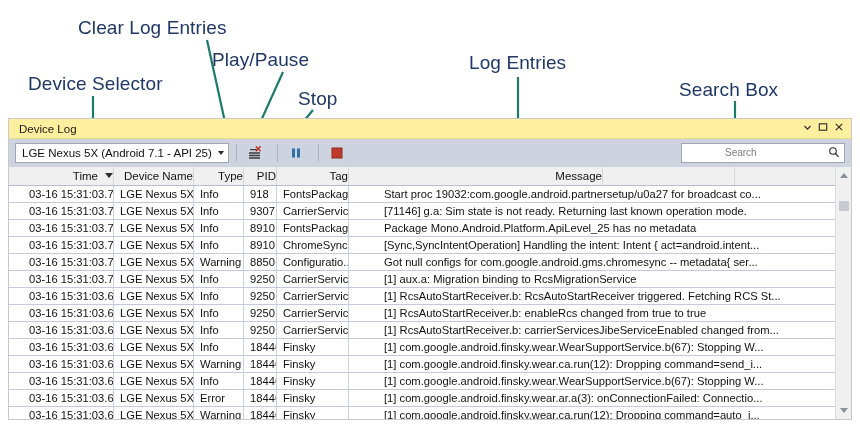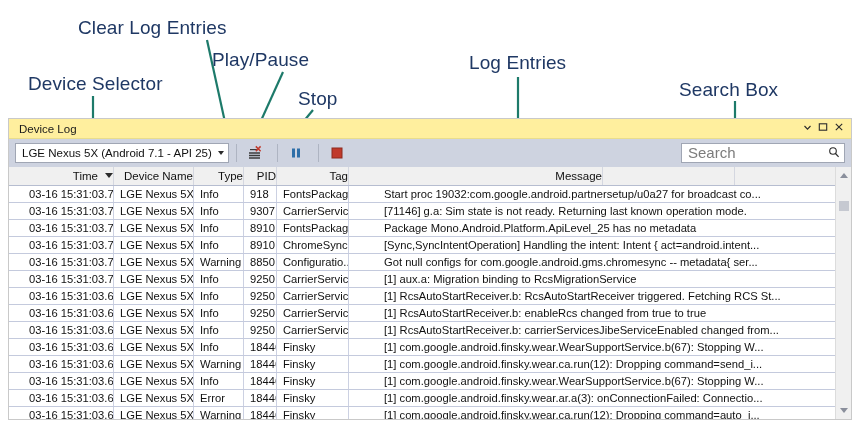--- a/index.html
+++ b/index.html
@@ -97,23 +97,24 @@
     position: absolute;
     right: 6px; top: 4px;
     width: 164px; height: 20px;
     background: #ffffff;
     border: 1px solid #a0a6b4;
     display: flex; align-items: center;
     padding: 0 4px 0 6px;
   }
   #search-placeholder {
     flex: 1;
-    font-size: 15px;
+    font-size: 10px;
     color: #7c7c7c;
     line-height: 18px;
+    margin-left: 37px;
   }
 
   
   #grid-wrap {
     position: relative;
     height: 252px;
     background: #ffffff;
     display: flex;
   }
   #grid-main { flex: 1; overflow: hidden; }

